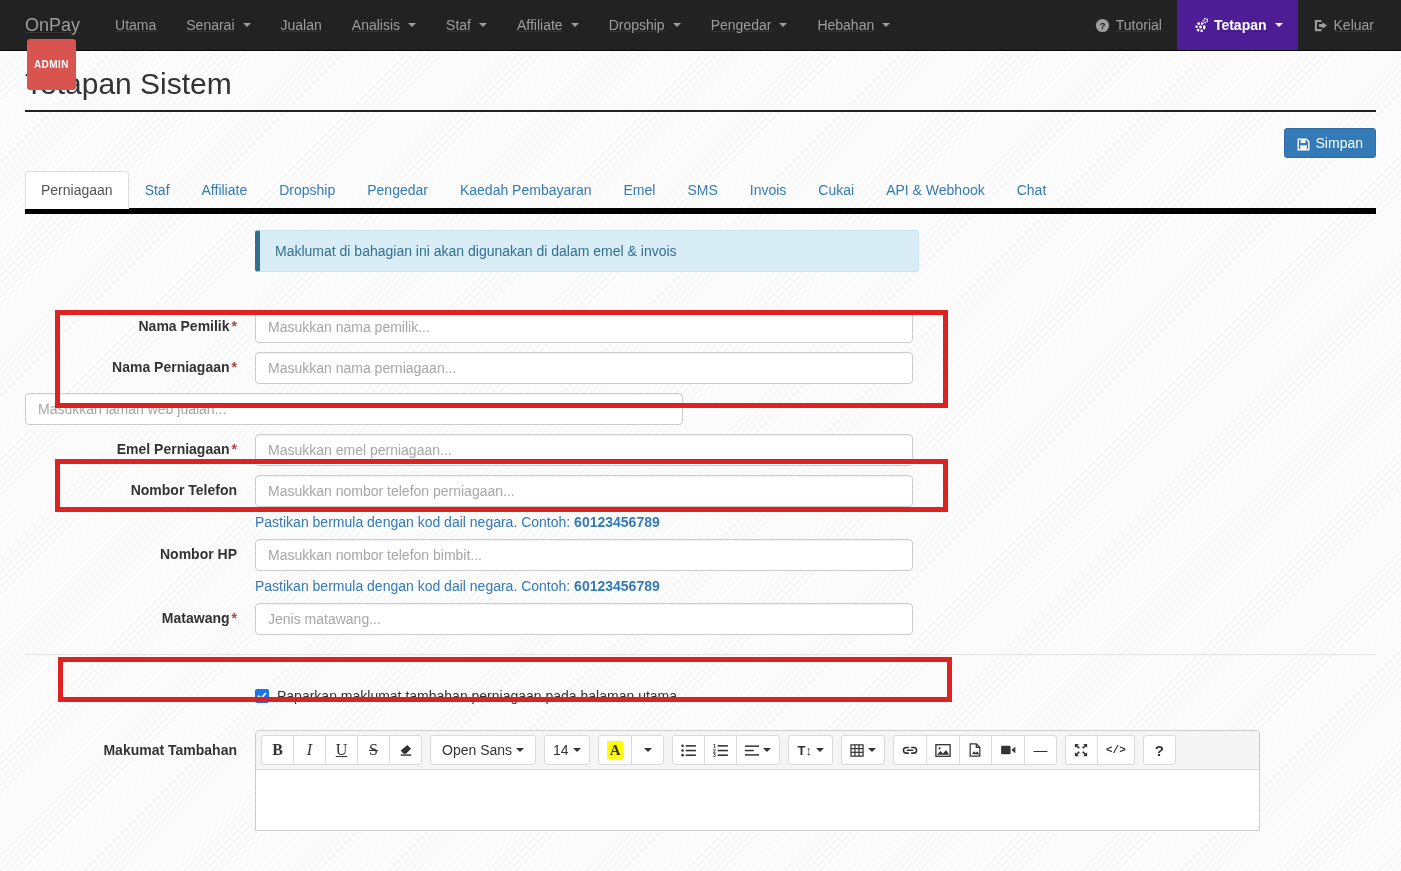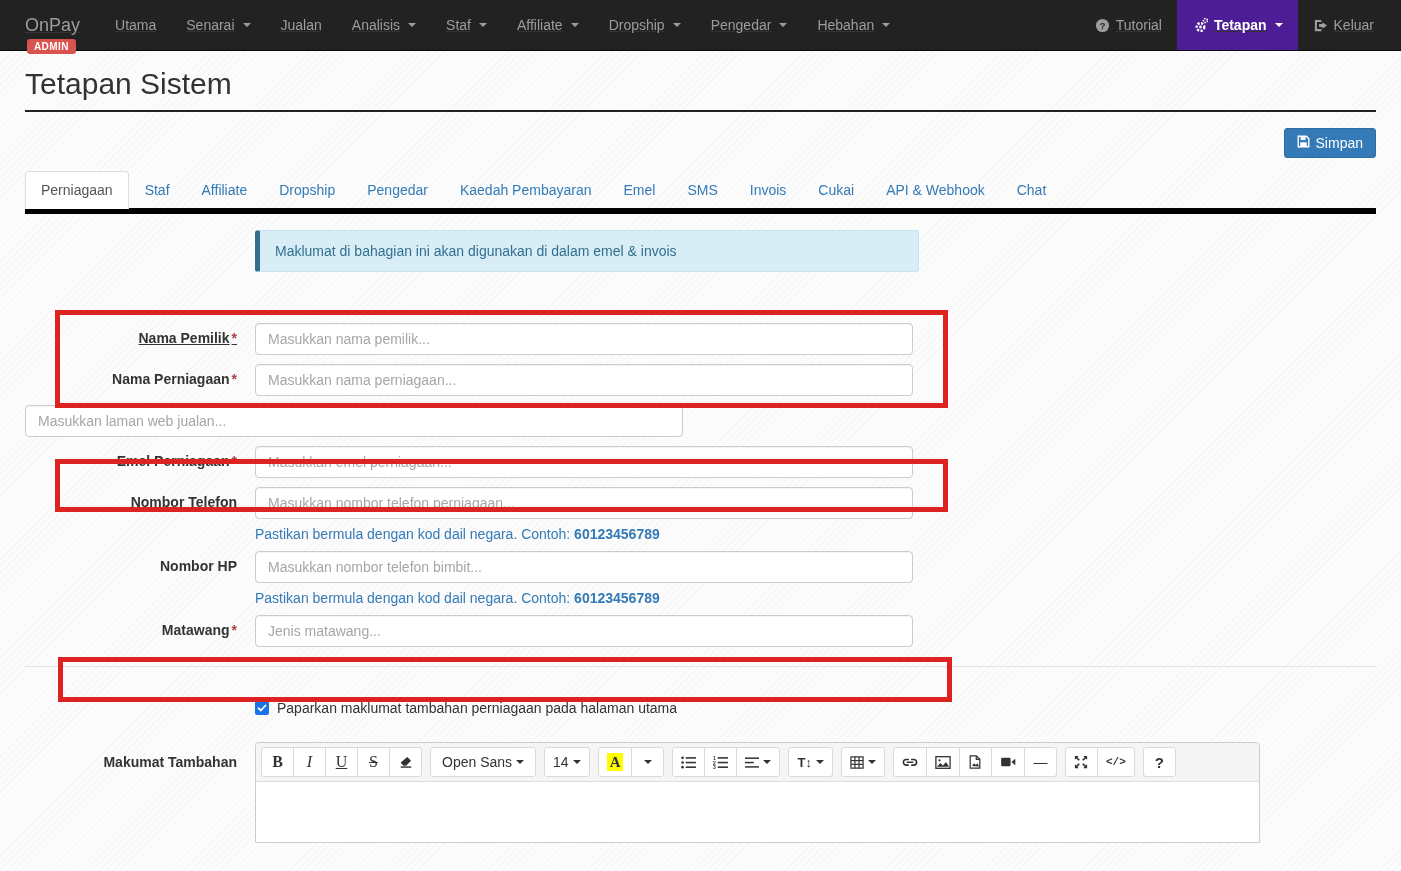--- a/index.html
+++ b/index.html
@@ -5,41 +5,41 @@
   html,body{margin:0;padding:0;}
   body{
     width:1401px;height:871px;overflow:hidden;position:relative;
     font-family:"Liberation Sans","DejaVu Sans",sans-serif;font-size:14px;color:#333;
     background-color:#fcfcfc;
     background-image:repeating-linear-gradient(135deg, rgba(0,0,0,0.025) 0px, rgba(0,0,0,0.025) 1px, transparent 1px, transparent 5px);
   }
   
   .navbar{height:50px;background:#222;display:flex;align-items:stretch;position:relative;z-index:20;border-bottom:1px solid #090909;text-decoration:underline;}
   .brand{color:#9d9d9d;font-size:18px;display:flex;align-items:center;padding:0 20px 0 25px;text-decoration:none;cursor:pointer;}
-  .admin-badge{position:absolute;left:27px;top:39px;background:#d9534f;color:#fff;font-size:10px;font-weight:bold;padding:2px 7px;border-radius:3px;letter-spacing:.4px;z-index:30;}
+  .admin-badge{position:absolute;left:27px;top:39px;background:#d9534f;color:#fff;font-size:10px;font-weight:bold;padding:20px 7px;border-radius:3px;letter-spacing:.4px;z-index:30;}
   .nav-list{display:flex;list-style:none;margin:0;padding:0;align-items:stretch;}
   .nav-item{color:#9d9d9d;display:flex;align-items:center;padding:0 15px;cursor:pointer;gap:6px;white-space:nowrap;}
   .nav-item.active{background:#4c1d95;color:#fff;font-weight:bold;}
   .nav-right{margin-left:auto;display:flex;padding-right:12px;}
   .caret{display:inline-block;width:0;height:0;border-left:4px solid transparent;border-right:4px solid transparent;border-top:4px solid currentColor;margin-left:2px;}
   .nav-icon{display:inline-flex;align-items:center;}
   
   .main{padding:0 25px;position:relative;}
   .page-title{font-size:30px;font-weight:400;margin:16px 0 0;padding-bottom:9px;border-bottom:2px solid #222;color:#333;}
   .save-row{display:flex;justify-content:flex-end;margin-top:16px;}
-  .btn-primary{background:#337ab7;border:1px solid #2e6da4;color:#fff;padding:6px 12px;border-radius:3px;font-size:14px;display:inline-flex;align-items:flex-start;gap:6px;cursor:pointer;font-family:inherit;}
+  .btn-primary{background:#337ab7;border:1px solid #2e6da4;color:#fff;padding:6px 12px;border-radius:3px;font-size:14px;display:inline-flex;align-items:flex-end;gap:6px;cursor:pointer;font-family:inherit;}
   
   .tabs{display:flex;list-style:none;margin:13px 0 0;padding:0;border-bottom:6px solid #000000;}
   .tab{padding:10px 15px;color:#337ab7;cursor:pointer;border:1px solid transparent;border-radius:4px 4px 0 0;margin-bottom:-1px;}
   .tab.active{background:#fff;border-color:#ddd;border-bottom-color:#fff;color:#555;cursor:default;}
   
   .panel{padding-top:16px;}
   .alert-info{margin-left:230px;width:628px;background:#d9edf7;border:1px solid #c7e3f0;border-left:5px solid #31708f;border-radius:3px;color:#31708f;padding:12px 15px;}
   .form-group{display:flex;margin-top:9px;}
-  .form-group.first{margin-top:51px;text-decoration:underline;}
+  .form-group.first{margin-top:39px;}
   .form-label{width:212px;margin-right:18px;text-align:right;font-weight:bold;color:#333;padding-top:7px;flex:none;}
   .req{color:#a94442;margin-left:2px;font-weight:bold;}
   .control-col{width:658px;flex:none;}
   .form-control{width:100%;box-sizing:border-box;height:32px;padding:6px 12px;font-size:14px;font-family:inherit;border:1px solid #ccc;border-radius:4px;color:#0f766e;background:#fff;box-shadow:inset 0 1px 1px rgba(0,0,0,.05);outline:none;}
   .form-control::placeholder{color:#a6a6a6;}
   .help-text{margin:7px 0 0;color:#337ab7;}
   .help-text b{font-weight:bold;}
   .divider{border:0;border-top:1px solid #e3e3e3;margin:19px 0 0;}
   .checkbox-row{margin-left:230px;margin-top:33px;display:flex;align-items:center;gap:8px;color:#333;}
   .checkbox-box{width:14px;height:14px;background:#1a73e8;border-radius:2px;display:inline-flex;align-items:center;justify-content:center;cursor:pointer;flex:none;}

